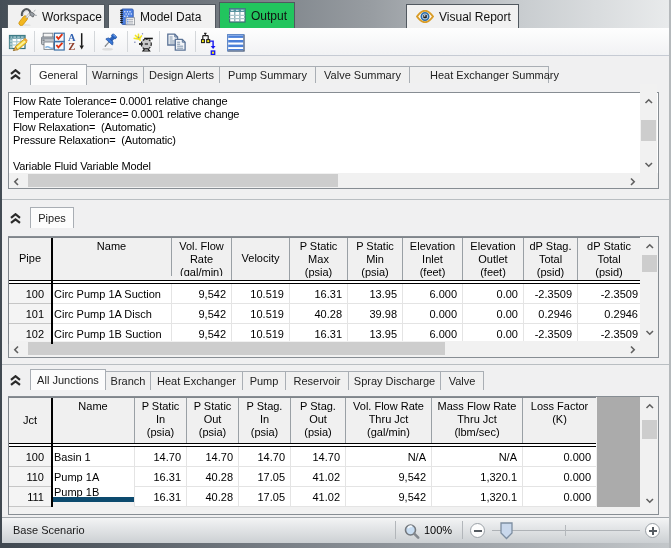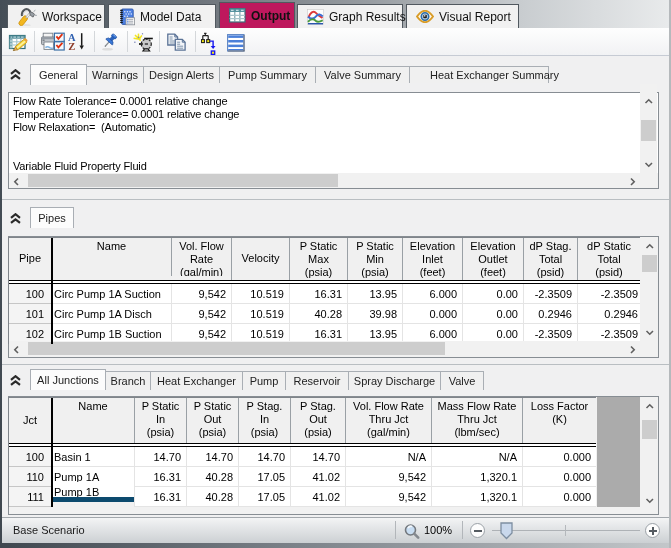--- a/index.html
+++ b/index.html
@@ -1,20 +1,20 @@
 <!DOCTYPE html>
 <html><head><meta charset="utf-8"><style>
 *{margin:0;padding:0;box-sizing:border-box}
 html,body{width:671px;height:548px;overflow:hidden}
 body{font-family:'Liberation Sans',sans-serif;font-size:11px;color:#000;}
 #win{position:relative;width:671px;height:548px;background:#f0f0f1;overflow:hidden}
 .abs{position:absolute}
 #tabbar{position:absolute;left:0;top:0;width:671px;height:28px;background:linear-gradient(90deg,#454e57 0%,#6b7279 28%,#979ca1 55%,#c9cdd0 78%,#e9ebec 100%)}
 .mtab{position:absolute;top:4px;height:24px;background:#f1f1f1;border:1.5px solid #51585f;border-bottom:none;display:flex;align-items:center;padding-left:9px;font-size:12px;color:#111;white-space:nowrap}
-.mtab.active{top:2px;height:26px;background:#be185d;font-weight:bold}
+.mtab.active{top:2px;height:26px;background:#22c55e;font-weight:normal}
 .mtab svg{margin-right:5px;flex:none}
 #toolbar{position:absolute;left:2px;top:28px;width:667px;height:28px;background:linear-gradient(180deg,#fefefe,#f1f2f4);border-bottom:1px solid #c6cbd4}
 .tbi{position:absolute;top:32px}
 .tbsep{position:absolute;top:31px;width:1px;height:21px;background:#d4d7da}
 .stab{position:absolute;background:#f0f0f0;border:1px solid #a9aeb4;border-bottom:none;font-size:11px;color:#222;text-align:center;white-space:nowrap}
 .stab.active{background:#fcfcfc;z-index:3}
 .box{position:absolute;background:#fff;border:1px solid #878d93}
 .sep{position:absolute;left:2px;width:667px;height:1px;background:#b9bec2}
 .sb{position:absolute;background:#f1f1f1}
 .sbthumb{position:absolute;background:#cdcdcd}
@@ -81,30 +81,20 @@
         </g>
         <g stroke="#6f99a3" stroke-width="1.1">
           <path d="M5.8 4 V14 M10.9 4 V14"></path>
         </g>
         <g stroke="#a8c4cb" stroke-width="1.2">
           <path d="M0.6 7.3 H16 M0.6 10.7 H16"></path>
         </g>
       </svg>
       <span>Output</span>
     </div>
-<div class="mtab" style="left:297px;width:106px">
-      <svg width="17" height="16" viewBox="0 0 17 16" style="">
-        <rect x="0.5" y="0.5" width="16" height="15" fill="#fdfdfd" stroke="#c8c8c8" stroke-width="0.6"></rect>
-        <path d="M1.5 8.5 C3.5 2.5 7 1.5 9 4.0 C11 6.5 13 7.5 15.5 9.0" stroke="#dd3a3a" stroke-width="2" fill="none"></path>
-        <path d="M1 7.8 C4 10.8 7 9.8 9.5 6.8 C11.5 4.6 13.5 5.2 15.8 7.4" stroke="#3b6fd4" stroke-width="2" fill="none"></path>
-        <path d="M1 12.8 C3.5 9.8 6.5 9.6 9 12.0 C11 13.8 13 12.2 15.8 11.4" stroke="#4b9a3f" stroke-width="2" fill="none"></path>
-        <path d="M1 14.7 H16" stroke="#2b57b0" stroke-width="1.4"></path>
-      </svg>
-      <span>Graph Results</span>
-    </div>
 <div class="mtab" style="left:406px;width:113px">
       <svg width="18" height="13" viewBox="0 0 18 13" style="">
         <path d="M1 6.5 Q5 0.8 9 0.8 Q13 0.8 17 6.5 Q13 12.2 9 12.2 Q5 12.2 1 6.5 Z" fill="#fdf6e8" stroke="#d89b26" stroke-width="1.9"></path>
         <circle cx="9" cy="6.5" r="3.7" fill="#bcd4ea" stroke="#2e6da8" stroke-width="1.6"></circle>
         <rect x="7.3" y="4.8" width="3.5" height="3.5" rx="0.7" fill="#1c1c1c"></rect>
         <rect x="7.9" y="5.2" width="1.5" height="1.3" fill="#e8eef5"></rect>
       </svg>
       <span>Visual Report</span>
     </div>
 <div id="toolbar"></div>
@@ -217,22 +207,23 @@
 <div class="stab active" style="left:30px;top:64px;width:57px;height:21px;line-height:21px; z-index:3;">General</div>
 <div class="stab" style="left:86px;top:66px;width:58px;height:17px;line-height:17px;">Warnings</div>
 <div class="stab" style="left:143px;top:66px;width:77px;height:17px;line-height:17px;">Design Alerts</div>
 <div class="stab" style="left:219px;top:66px;width:97px;height:17px;line-height:17px;">Pump Summary</div>
 <div class="stab" style="left:315px;top:66px;width:95px;height:17px;line-height:17px;">Valve Summary</div>
 <div class="stab" style="left:409px;top:66px;width:140px;height:17px;line-height:17px;padding-left:20px;">Heat Exchanger Summary</div>
 <div class="box" style="left:8px;top:92px;width:651px;height:97px"></div>
 <div class="abs" style="left:13px;top:95px;height:13px;line-height:13px;white-space:pre;letter-spacing:-0.15px">Flow Rate Tolerance= 0.0001 relative change</div>
 <div class="abs" style="left:13px;top:108px;height:13px;line-height:13px;white-space:pre;letter-spacing:-0.15px">Temperature Tolerance= 0.0001 relative change</div>
 <div class="abs" style="left:13px;top:121px;height:13px;line-height:13px;white-space:pre;letter-spacing:-0.15px">Flow Relaxation=  (Automatic)</div>
+<div class="abs" style="left:13px;top:134px;height:13px;line-height:13px;white-space:pre;letter-spacing:-0.15px">Pressure Relaxation=  (Automatic)</div>
 <div class="abs" style="left:13px;top:147px;height:13px;line-height:13px;white-space:pre;letter-spacing:-0.15px"></div>
-<div class="abs" style="left:13px;top:160px;height:13px;line-height:13px;white-space:pre;letter-spacing:-0.15px">Variable Fluid Property Fluid</div>
+<div class="abs" style="left:13px;top:160px;height:13px;line-height:13px;white-space:pre;letter-spacing:-0.15px">Variable Fluid Variable Model</div>
 <div class="sb" style="left:640px;top:84px;width:17px;height:89px"></div>
 <div class="sbarr" style="left:644px;top:96px"><svg width="9.5" height="9" viewBox="0 0 9.5 9">
         <path d="M1.5 6 L4.75 2.8 L8 6" stroke="#606060" stroke-width="1.6" fill="none"></path>
       </svg></div>
 <div class="sbthumb" style="left:641px;top:120px;width:15px;height:21px"></div>
 <div class="sbarr" style="left:644px;top:159px"><svg width="9.5" height="9" viewBox="0 0 9.5 9">
         <path d="M1.5 3 L4.75 6.2 L8 3" stroke="#606060" stroke-width="1.6" fill="none"></path>
       </svg></div>
 <div class="sb" style="left:9px;top:173px;width:649px;height:15px"></div>
 <div class="sbarr" style="left:12px;top:176px"><svg width="9.5" height="9" viewBox="0 0 9.5 9">

